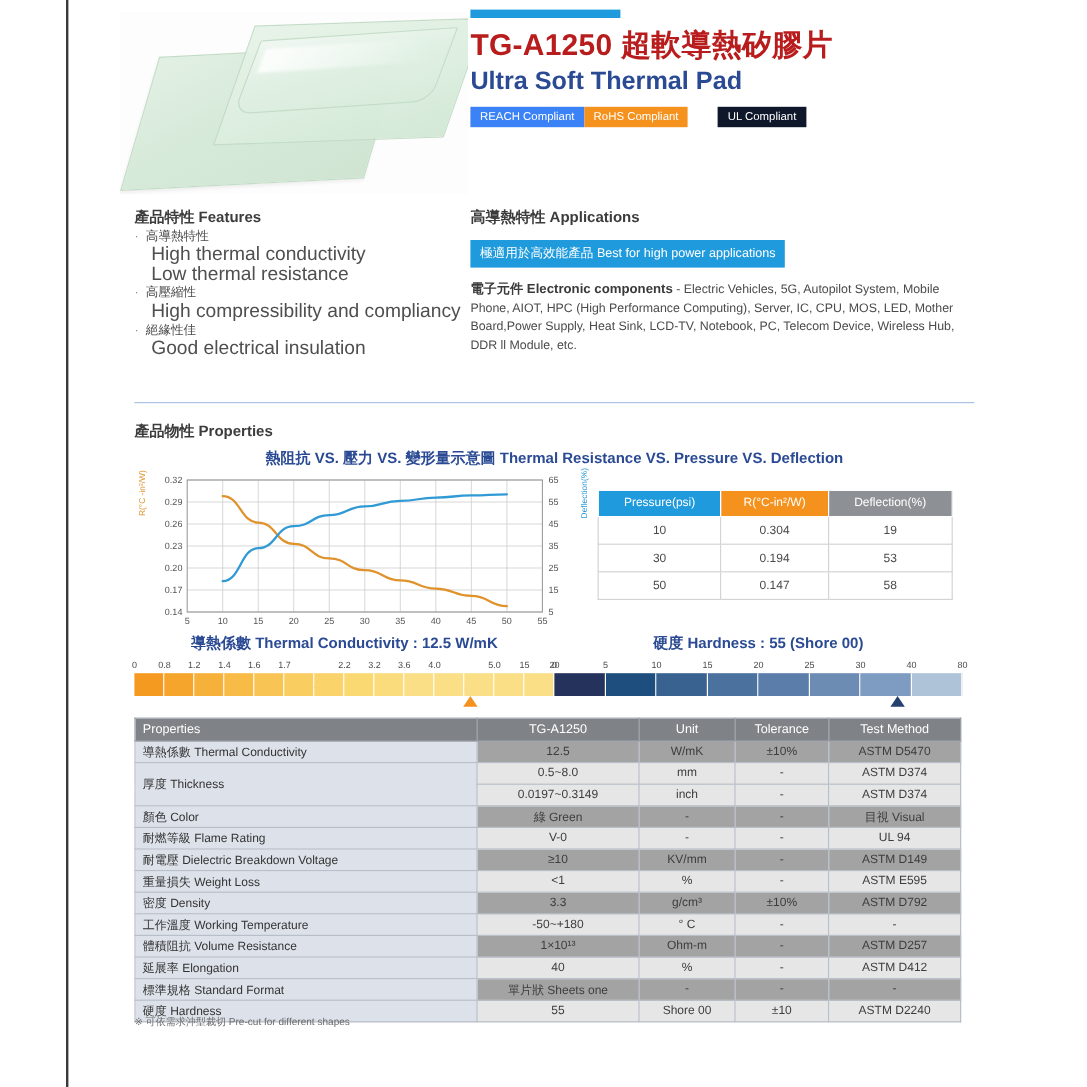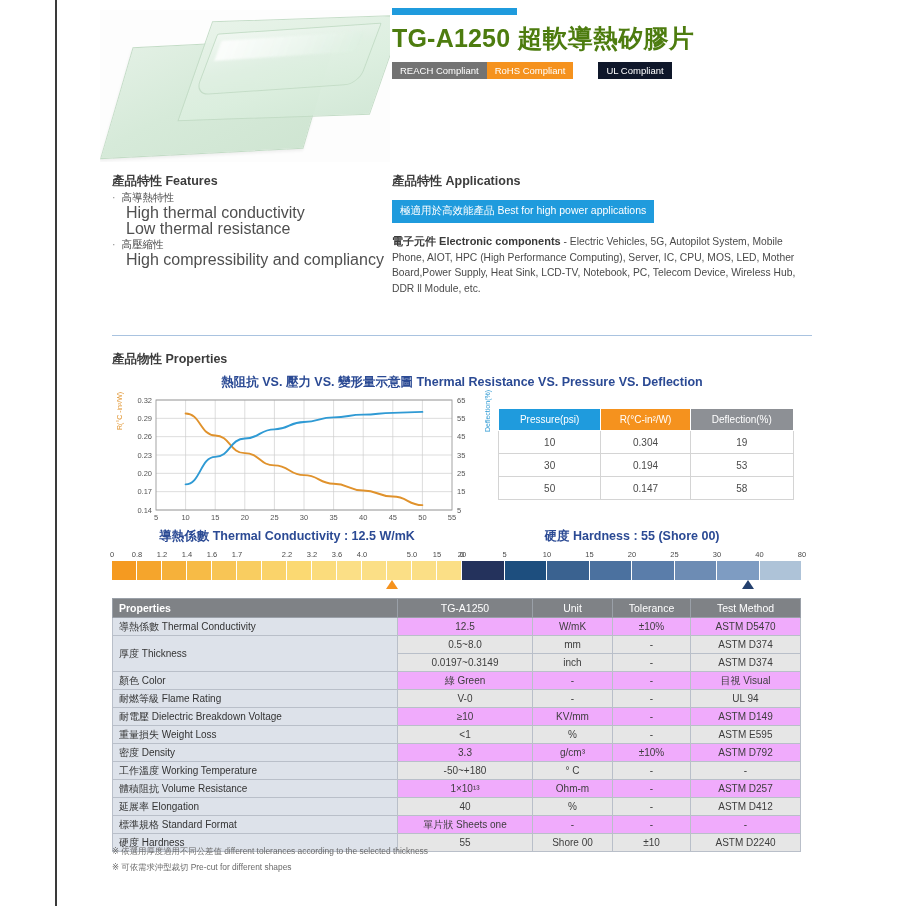--- a/index.html
+++ b/index.html
@@ -50,33 +50,33 @@
   .sheet-gloss {
     position: absolute; left: 120px; top: 26px; width: 140px; height: 20px;
     background: linear-gradient(90deg, rgba(255,255,255,.85), rgba(220,240,225,.35));
     transform: skewX(-24deg) rotate(-4deg);
     filter: blur(1.2px);
   }
 
   .title-block { position: absolute; left: 292px; top: 0px; width: 500px; }
   .accent-bar { width: 125px; height: 7px; background: #1f9bdd; margin-bottom: 9px; }
   .title-cn {
-    font-size: 25px; font-weight: bold; color: #4d7c0f; letter-spacing: .2px;
+    font-size: 25px; font-weight: bold; color: #b91c1c; letter-spacing: .2px;
     line-height: 1.15; white-space: nowrap;
   }
   .title-en {
     font-size: 21px; font-weight: bold; color: #2b4a94;
     margin-top: 3px; line-height: 1.15;
   }
   .badges { display: flex; margin-top: 9px; }
   .badge {
     height: 17px; line-height: 17px; color: #fff; font-size: 9.5px;
     text-align: center; padding: 0 8px; white-space: nowrap;
   }
-  .badge.b1 { background: #737373; }
+  .badge.b1 { background: #3b82f6; }
   .badge.b2 { background: #f5921e; }
   .badge.b3 { background: #0f172a; margin-left: 25px; }
 
   
   .sec-head {
     font-size: 12.5px; font-weight: bold; color: #3c3c3c;
   }
   .features { position: absolute; left: 112px; top: 173px; width: 275px; }
   .feat-list { }
   .feat-item { margin-bottom: 1px; }
@@ -167,30 +167,30 @@
   #tc-block { left: 112px; top: 528px; width: 350px; }
   #hd-block { left: 462px; top: 528px; width: 340px; }
 
   
   .maintable { position: absolute; left: 112px; top: 598px; width: 688px; }
   .maintable table { border-collapse: collapse; width: 100%; table-layout: fixed; }
   .maintable th {
     background: #7f8286; color: #fff; font-size: 10.5px; font-weight: normal;
     height: 19px; border: 1px solid #9aa0a8;
   }
-  .maintable th.left { text-align: left; padding-left: 6px; font-weight: bold; }
+  .maintable th.left { text-align: left; padding-left: 6px; }
   .maintable td {
     font-size: 10px; color: #3d3d3d; text-align: center; height: 18px;
     border: 1px solid #b9bfc9;
   }
   .maintable td.pname {
     text-align: left; padding-left: 6px; background: #dde2ea; color: #333;
   }
   .maintable tr.alt td:not(.pname) { background: #e6e6e6; }
-  .maintable tr.white td:not(.pname) { background: #f0abfc; }
+  .maintable tr.white td:not(.pname) { background: #a3a3a3; }
 
   
   .notes { position: absolute; left: 112px; top: 845px; width: 692px; }
   .note {
     font-size: 8.4px; color: #6a6a6a; line-height: 12.5px; margin-bottom: 3px;
   }
 </style>
 </head>
 <body>
 
@@ -204,20 +204,21 @@
         <div class="sheet sheet-a"></div>
         <div class="sheet sheet-b"></div>
         <div class="sheet sheet-c"></div>
         <div class="sheet-gloss"></div>
       </div>
     </div>
 
     <div class="title-block">
       <div class="accent-bar"></div>
       <div class="title-cn">TG-A1250  超軟導熱矽膠片</div>
+      <div class="title-en">Ultra Soft Thermal Pad</div>
       <div class="badges">
         <div class="badge b1">REACH Compliant</div>
         <div class="badge b2">RoHS Compliant</div>
         <div class="badge b3">UL Compliant</div>
       </div>
     </div>
   </div>
 
   <div class="features">
     <div class="sec-head">產品特性 Features</div>
@@ -226,25 +227,29 @@
         <div class="feat-cn">高導熱特性</div>
         <div class="feat-en">High thermal conductivity</div>
       </div>
       <div class="feat-item">
         <div class="feat-en">Low thermal resistance</div>
       </div>
       <div class="feat-item">
         <div class="feat-cn">高壓縮性</div>
         <div class="feat-en">High compressibility and compliancy</div>
       </div>
+      <div class="feat-item">
+        <div class="feat-cn">絕緣性佳</div>
+        <div class="feat-en">Good electrical insulation</div>
+      </div>
     </div>
   </div>
 
   <div class="applications">
-    <div class="sec-head">產品特性 Applications</div>
+    <div class="sec-head">高導熱特性 Applications</div>
     <div class="app-banner">極適用於高效能產品 Best for high power applications</div>
     <div class="app-body"><span class="lead">電子元件  Electronic components</span><span> - Electric Vehicles, 5G, Autopilot System, Mobile Phone, AIOT, HPC (High Performance Computing), Server, IC, CPU, MOS, LED, Mother Board,Power Supply, Heat Sink, LCD-TV, Notebook, PC, Telecom Device, Wireless Hub, DDR ll Module, etc.</span></div>
   </div>
 
   <div class="divider"></div>
 
   <div class="sec-head prop-head">產品物性 Properties</div>
   <div class="chart-title">熱阻抗 VS. 壓力 VS. 變形量示意圖 Thermal Resistance VS. Pressure VS. Deflection</div>
 
   <div class="chart">
@@ -506,17 +511,16 @@
             <td>55</td>
             <td>Shore 00</td>
             <td>±10</td>
             <td>ASTM D2240</td>
           </tr>
         </tbody>
     </table>
   </div>
 
   <div class="notes">
-    <div class="note">※ 依選用厚度適用不同公差值 different tolerances according to the selected thickness</div>
     <div class="note">※ 可依需求沖型裁切 Pre-cut for different shapes</div>
   </div>
 
 </div>
 
 </body></html>

